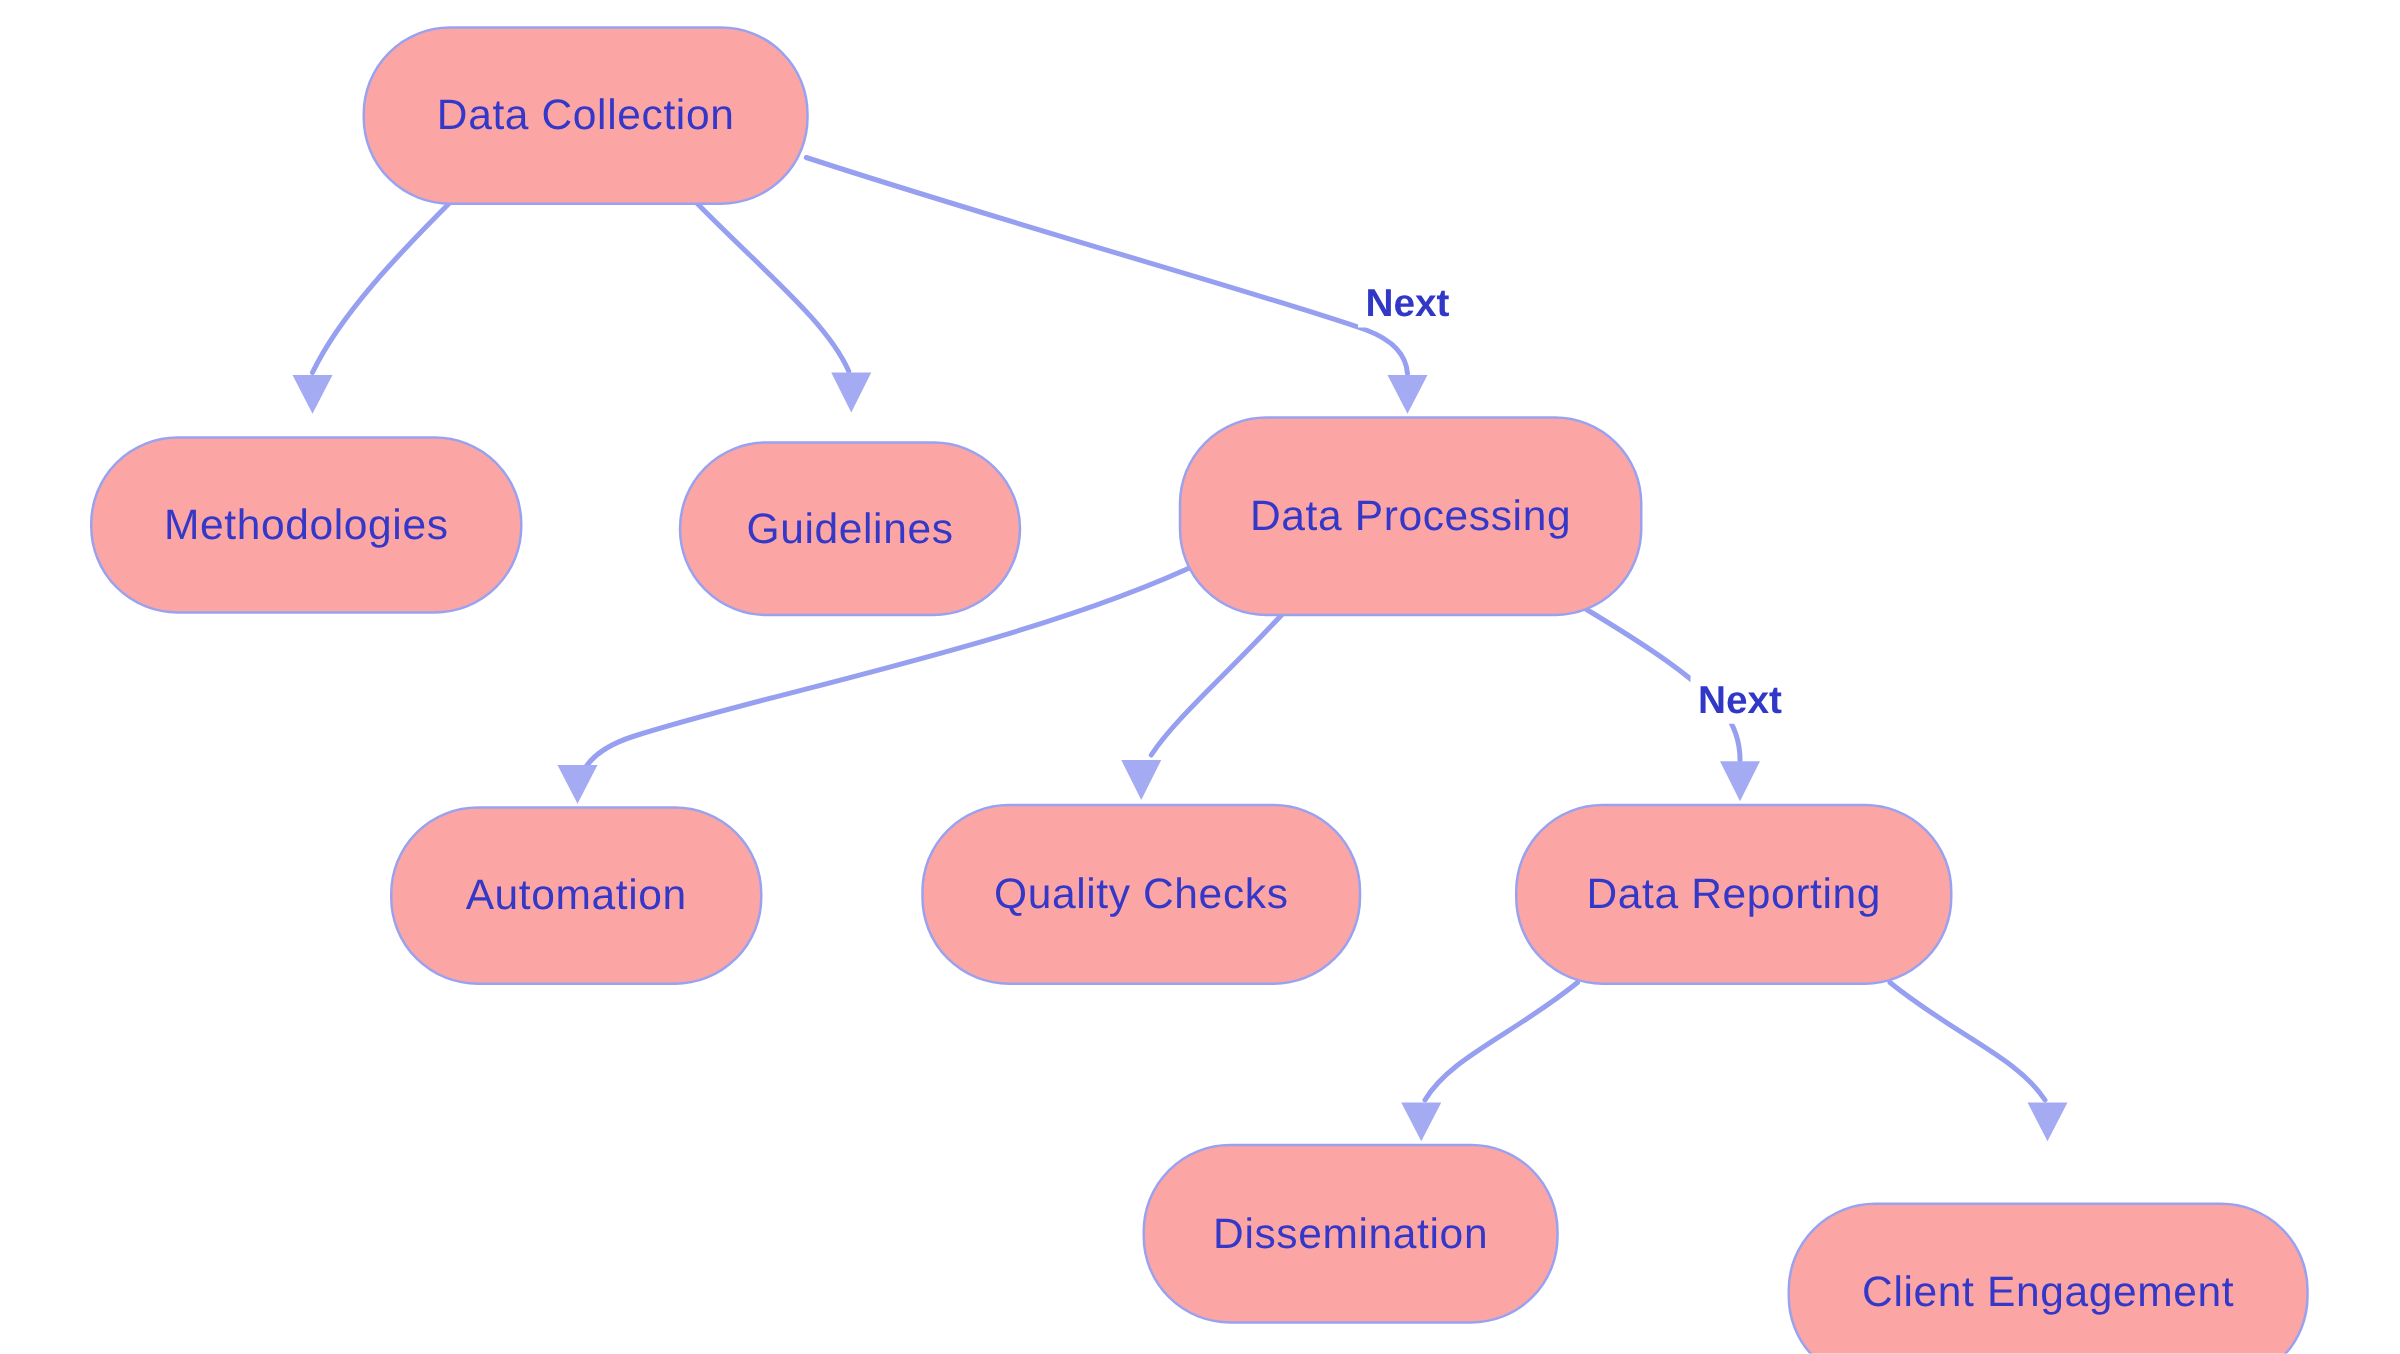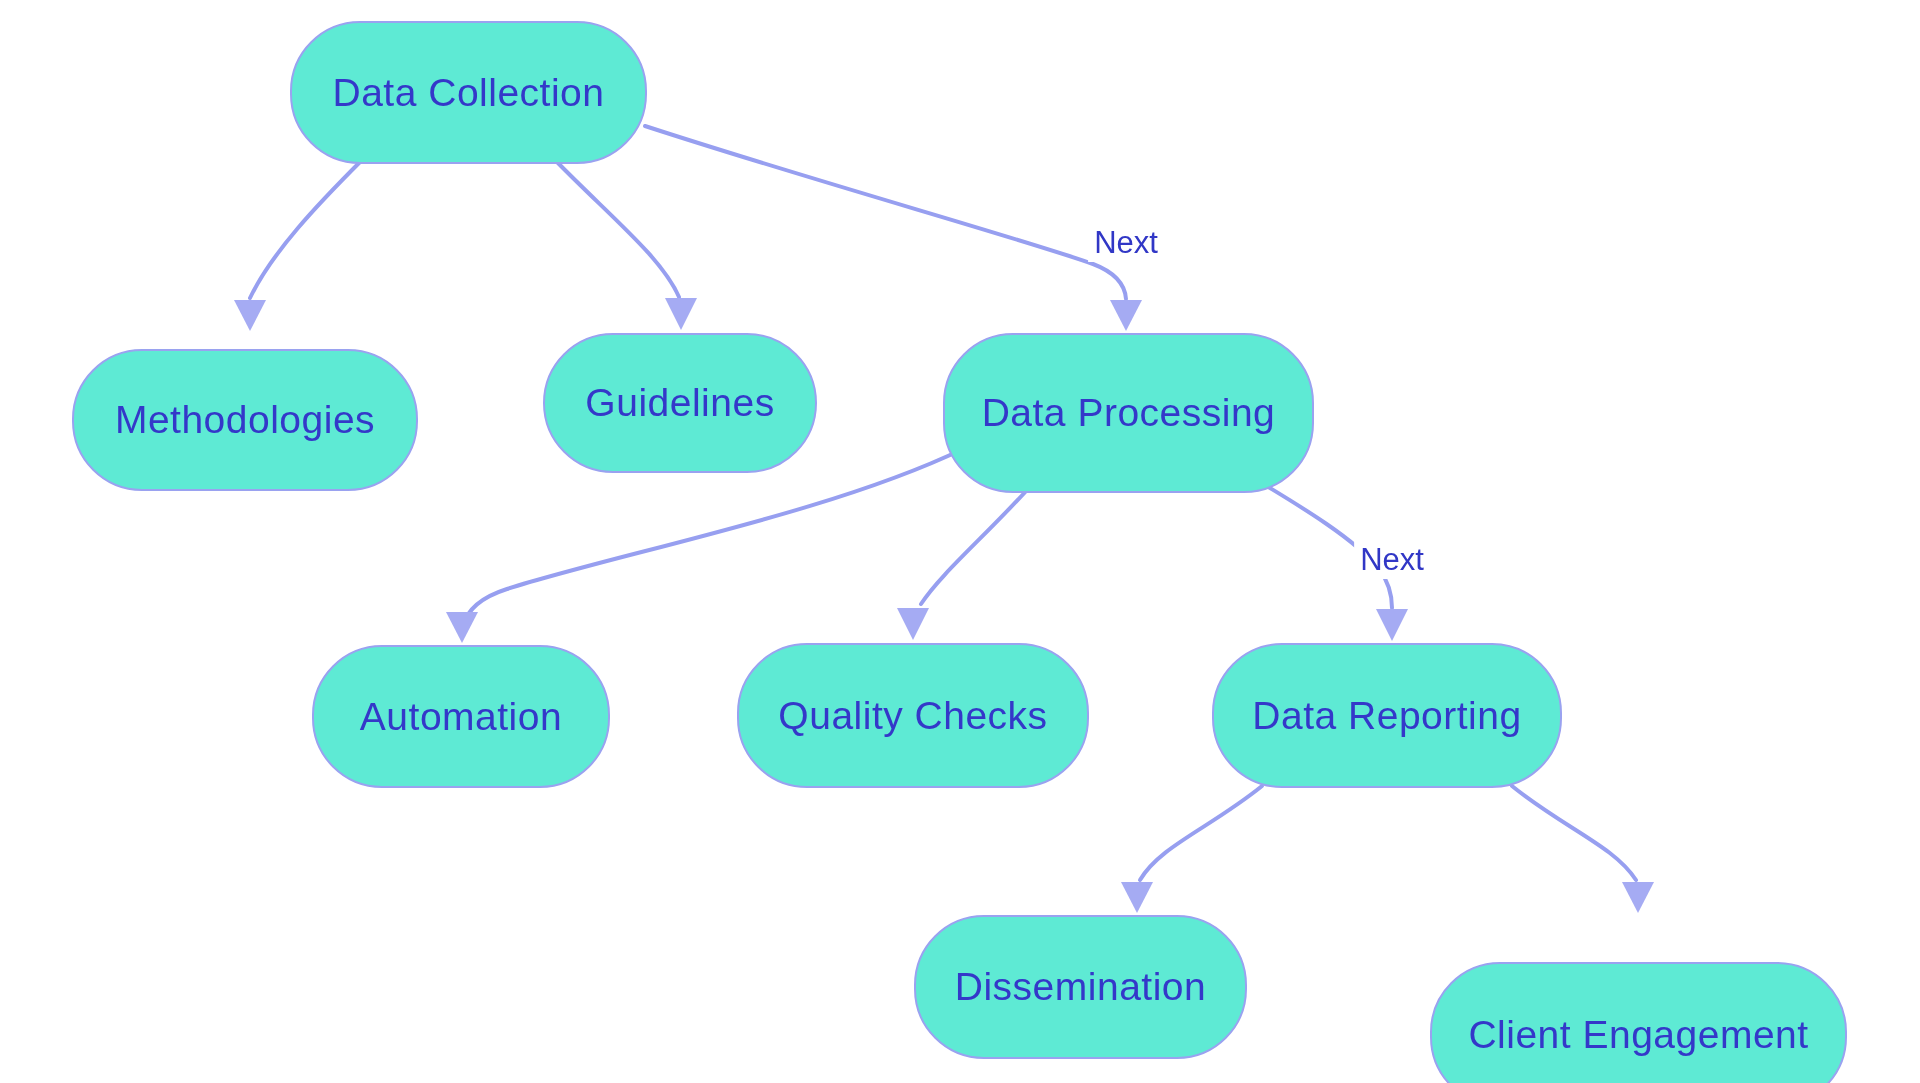--- a/index.html
+++ b/index.html
@@ -28,40 +28,40 @@
     stroke-width: 4;
     stroke-linecap: round;
   }
   .edges-layer polygon {
     fill: #a5abf3;
     stroke: none;
   }
   .node {
     position: absolute;
     box-sizing: border-box;
-    background: #5eead4;
+    background: #fca5a5;
     border: 2px solid #9aa2f0;
     border-radius: 70px;
     display: flex;
     align-items: center;
     justify-content: center;
     color: #3438c9;
-    font-size: 39px;
+    font-size: 34px;
     font-weight: 500;
     letter-spacing: 0.5px;
     white-space: nowrap;
     text-align: center;
   }
   .edge-label {
     position: absolute;
     transform: translate(-50%, -50%);
     background: #ffffff;
     color: #3137c6;
     font-size: 31px;
-    font-weight: 400;
+    font-weight: 700;
     padding: 1px 6px;
     white-space: nowrap;
   }
 </style>
 </head>
 <body>
 
 <div class="canvas">
 
   <svg class="edges-layer" viewBox="0 0 1920 1083" xmlns="http://www.w3.org/2000/svg">
@@ -88,21 +88,21 @@
     <polygon points="1121,882 1153,882 1137,913"></polygon>
 
     <path d="M 1512 786 C 1564 828 1614 846 1636 880"></path>
     <polygon points="1622,882 1654,882 1638,913"></polygon>
   </svg>
 
   <div class="node" style="left:290px; top:21px; width:357px; height:143px;">Data Collection</div>
 
   <div class="node" style="left:72px; top:333px; width:346px; height:142px;margin-top:16px;">Methodologies</div>
 
-  <div class="node" style="left:543px; top:333px; width:274px; height:140px;">Guidelines</div>
+  <div class="node" style="left:543px; top:353px; width:274px; height:140px;">Guidelines</div>
 
   <div class="node" style="left:943px; top:333px; width:371px; height:160px;">Data Processing</div>
 
   <div class="node" style="left:312px; top:645px; width:298px; height:143px;">Automation</div>
 
   <div class="node" style="left:737px; top:643px; width:352px; height:145px;">Quality Checks</div>
 
   <div class="node" style="left:1212px; top:643px; width:350px; height:145px;">Data Reporting</div>
 
   <div class="node" style="left:914px; top:915px; width:333px; height:144px;">Dissemination</div>

